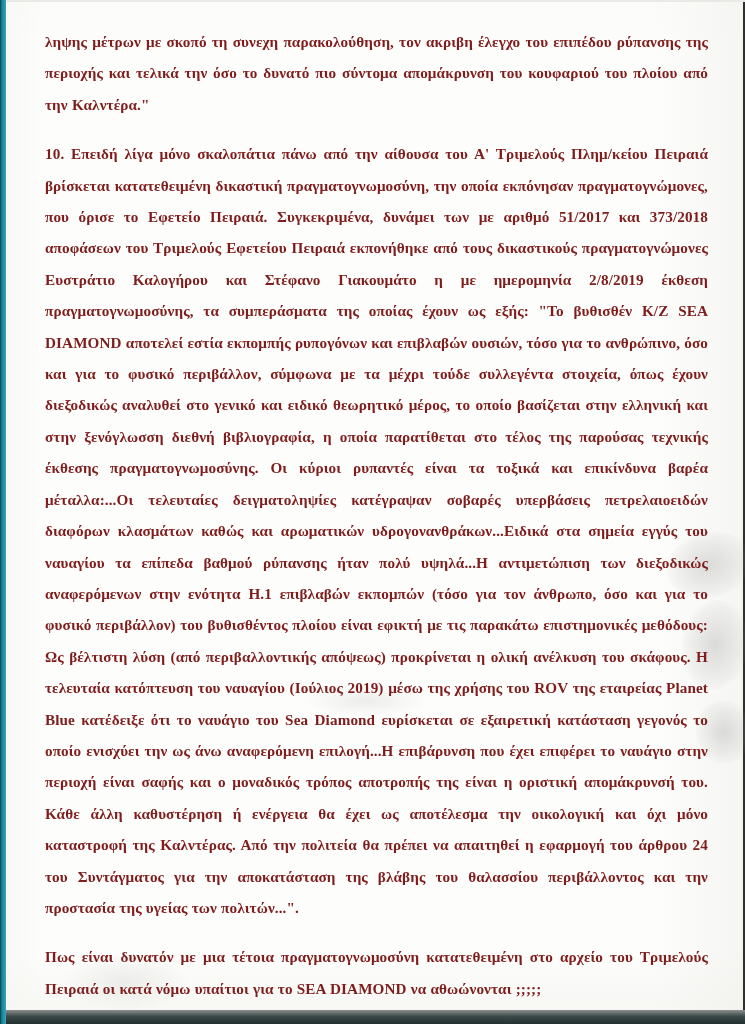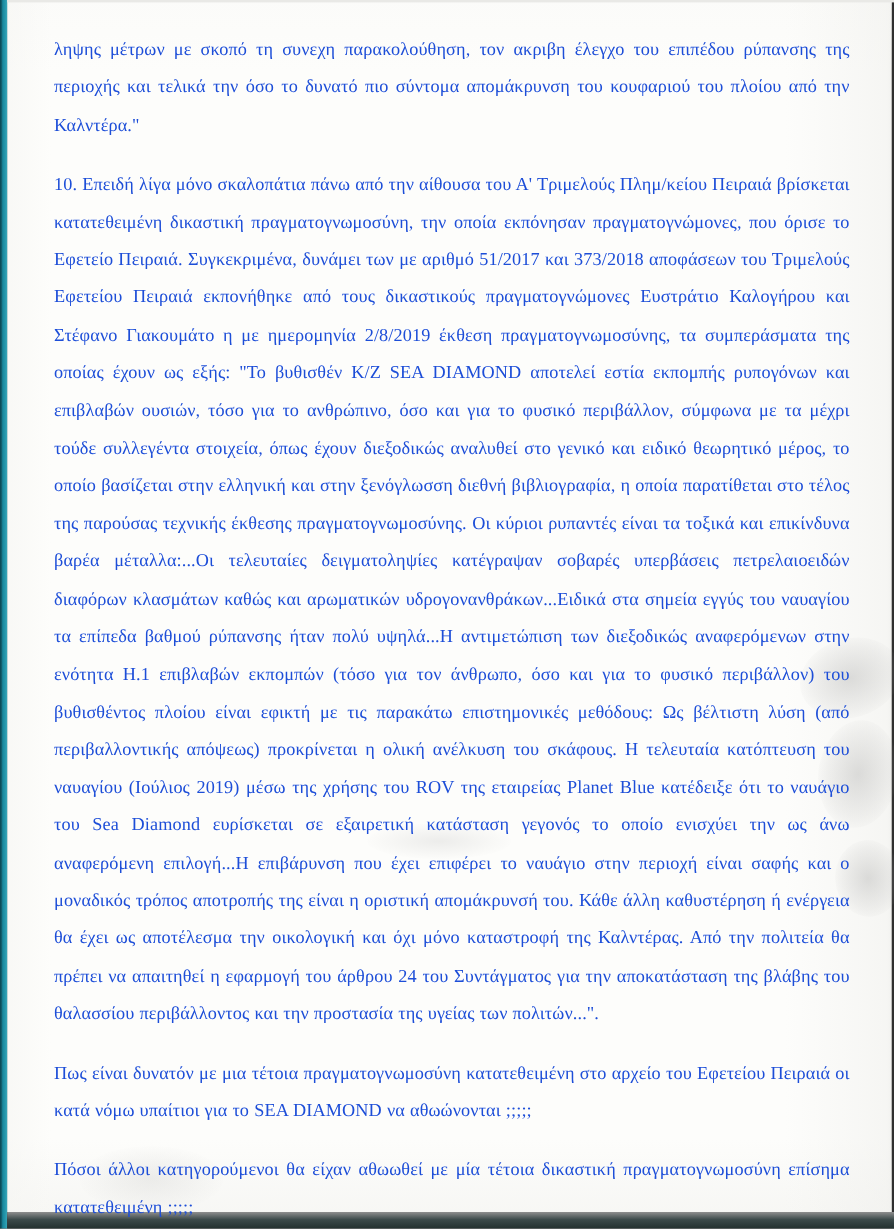--- a/index.html
+++ b/index.html
@@ -109,22 +109,22 @@
     top: 26px;
     width: 663px;
     z-index: 6;
   }
   p.para {
     margin: 0 0 0 0;
     text-align: justify;
     text-justify: inter-word;
     font-size: 15.2px;
     line-height: 31.4px;
-    font-weight: normal;
-    color: #1d4ed8;
+    font-weight: bold;
+    color: #7f1d1d;
     letter-spacing: 0.1px;
     word-spacing: 0.3px;
     -webkit-font-smoothing: antialiased;
   }
   p.para + p.para { margin-top: 18px; }
   
   .content p {
     text-rendering: optimizeLegibility;
   }
 </style>
@@ -148,19 +148,19 @@
   <div class="edge-stripe-dark"></div>
   <div class="edge-stripe"></div>
   <div class="bottom-edge"></div>
 
   <div class="content">
 
     <p class="para">ληψης μέτρων με σκοπό τη συνεχη παρακολούθηση, τον ακριβη έλεγχο του επιπέδου ρύπανσης της περιοχής και τελικά την όσο το δυνατό πιο σύντομα απομάκρυνση του κουφαριού του πλοίου από την Καλντέρα."</p>
 
     <p class="para">10. Επειδή λίγα μόνο σκαλοπάτια πάνω από την αίθουσα του Α' Τριμελούς Πλημ/κείου Πειραιά βρίσκεται κατατεθειμένη δικαστική πραγματογνωμοσύνη, την οποία εκπόνησαν πραγματογνώμονες, που όρισε το Εφετείο Πειραιά. Συγκεκριμένα, δυνάμει των με αριθμό 51/2017 και 373/2018 αποφάσεων του Τριμελούς Εφετείου Πειραιά εκπονήθηκε από τους δικαστικούς πραγματογνώμονες Ευστράτιο Καλογήρου και Στέφανο Γιακουμάτο η με ημερομηνία 2/8/2019 έκθεση πραγματογνωμοσύνης, τα συμπεράσματα της οποίας έχουν ως εξής: "Το βυθισθέν Κ/Ζ SEA DIAMOND αποτελεί εστία εκπομπής ρυπογόνων και επιβλαβών ουσιών, τόσο για το ανθρώπινο, όσο και για το φυσικό περιβάλλον, σύμφωνα με τα μέχρι τούδε συλλεγέντα στοιχεία, όπως έχουν διεξοδικώς αναλυθεί στο γενικό και ειδικό θεωρητικό μέρος, το οποίο βασίζεται στην ελληνική και στην ξενόγλωσση διεθνή βιβλιογραφία, η οποία παρατίθεται στο τέλος της παρούσας τεχνικής έκθεσης πραγματογνωμοσύνης. Οι κύριοι ρυπαντές είναι τα τοξικά και επικίνδυνα βαρέα μέταλλα:...Οι τελευταίες δειγματοληψίες κατέγραψαν σοβαρές υπερβάσεις πετρελαιοειδών διαφόρων κλασμάτων καθώς και αρωματικών υδρογονανθράκων...Ειδικά στα σημεία εγγύς του ναυαγίου τα επίπεδα βαθμού ρύπανσης ήταν πολύ υψηλά...Η αντιμετώπιση των διεξοδικώς αναφερόμενων στην ενότητα Η.1 επιβλαβών εκπομπών (τόσο για τον άνθρωπο, όσο και για το φυσικό περιβάλλον) του βυθισθέντος πλοίου είναι εφικτή με τις παρακάτω επιστημονικές μεθόδους: Ως βέλτιστη λύση (από περιβαλλοντικής απόψεως) προκρίνεται η ολική ανέλκυση του σκάφους. Η τελευταία κατόπτευση του ναυαγίου (Ιούλιος 2019) μέσω της χρήσης του ROV της εταιρείας Planet Blue κατέδειξε ότι το ναυάγιο του Sea Diamond ευρίσκεται σε εξαιρετική κατάσταση γεγονός το οποίο ενισχύει την ως άνω αναφερόμενη επιλογή...Η επιβάρυνση που έχει επιφέρει το ναυάγιο στην περιοχή είναι σαφής και ο μοναδικός τρόπος αποτροπής της είναι η οριστική απομάκρυνσή του. Κάθε άλλη καθυστέρηση ή ενέργεια θα έχει ως αποτέλεσμα την οικολογική και όχι μόνο καταστροφή της Καλντέρας. Από την πολιτεία θα πρέπει να απαιτηθεί η εφαρμογή του άρθρου 24 του Συντάγματος για την αποκατάσταση της βλάβης του θαλασσίου περιβάλλοντος και την προστασία της υγείας των πολιτών...".</p>
 
-    <p class="para">Πως είναι δυνατόν με μια τέτοια πραγματογνωμοσύνη κατατεθειμένη στο αρχείο του Εφετείου Πειραιά οι κατά νόμω υπαίτιοι για το SEA DIAMOND να αθωώνονται ;;;;;</p>
+    <p class="para">Πως είναι δυνατόν με μια τέτοια πραγματογνωμοσύνη κατατεθειμένη στο αρχείο του Τριμελούς Πειραιά οι κατά νόμω υπαίτιοι για το SEA DIAMOND να αθωώνονται ;;;;;</p>
 
     <p class="para">Πόσοι άλλοι κατηγορούμενοι θα είχαν αθωωθεί με μία τέτοια δικαστική πραγματογνωμοσύνη επίσημα κατατεθειμένη ;;;;;</p>
 
   </div>
 
 </div>
 
 </body></html>

